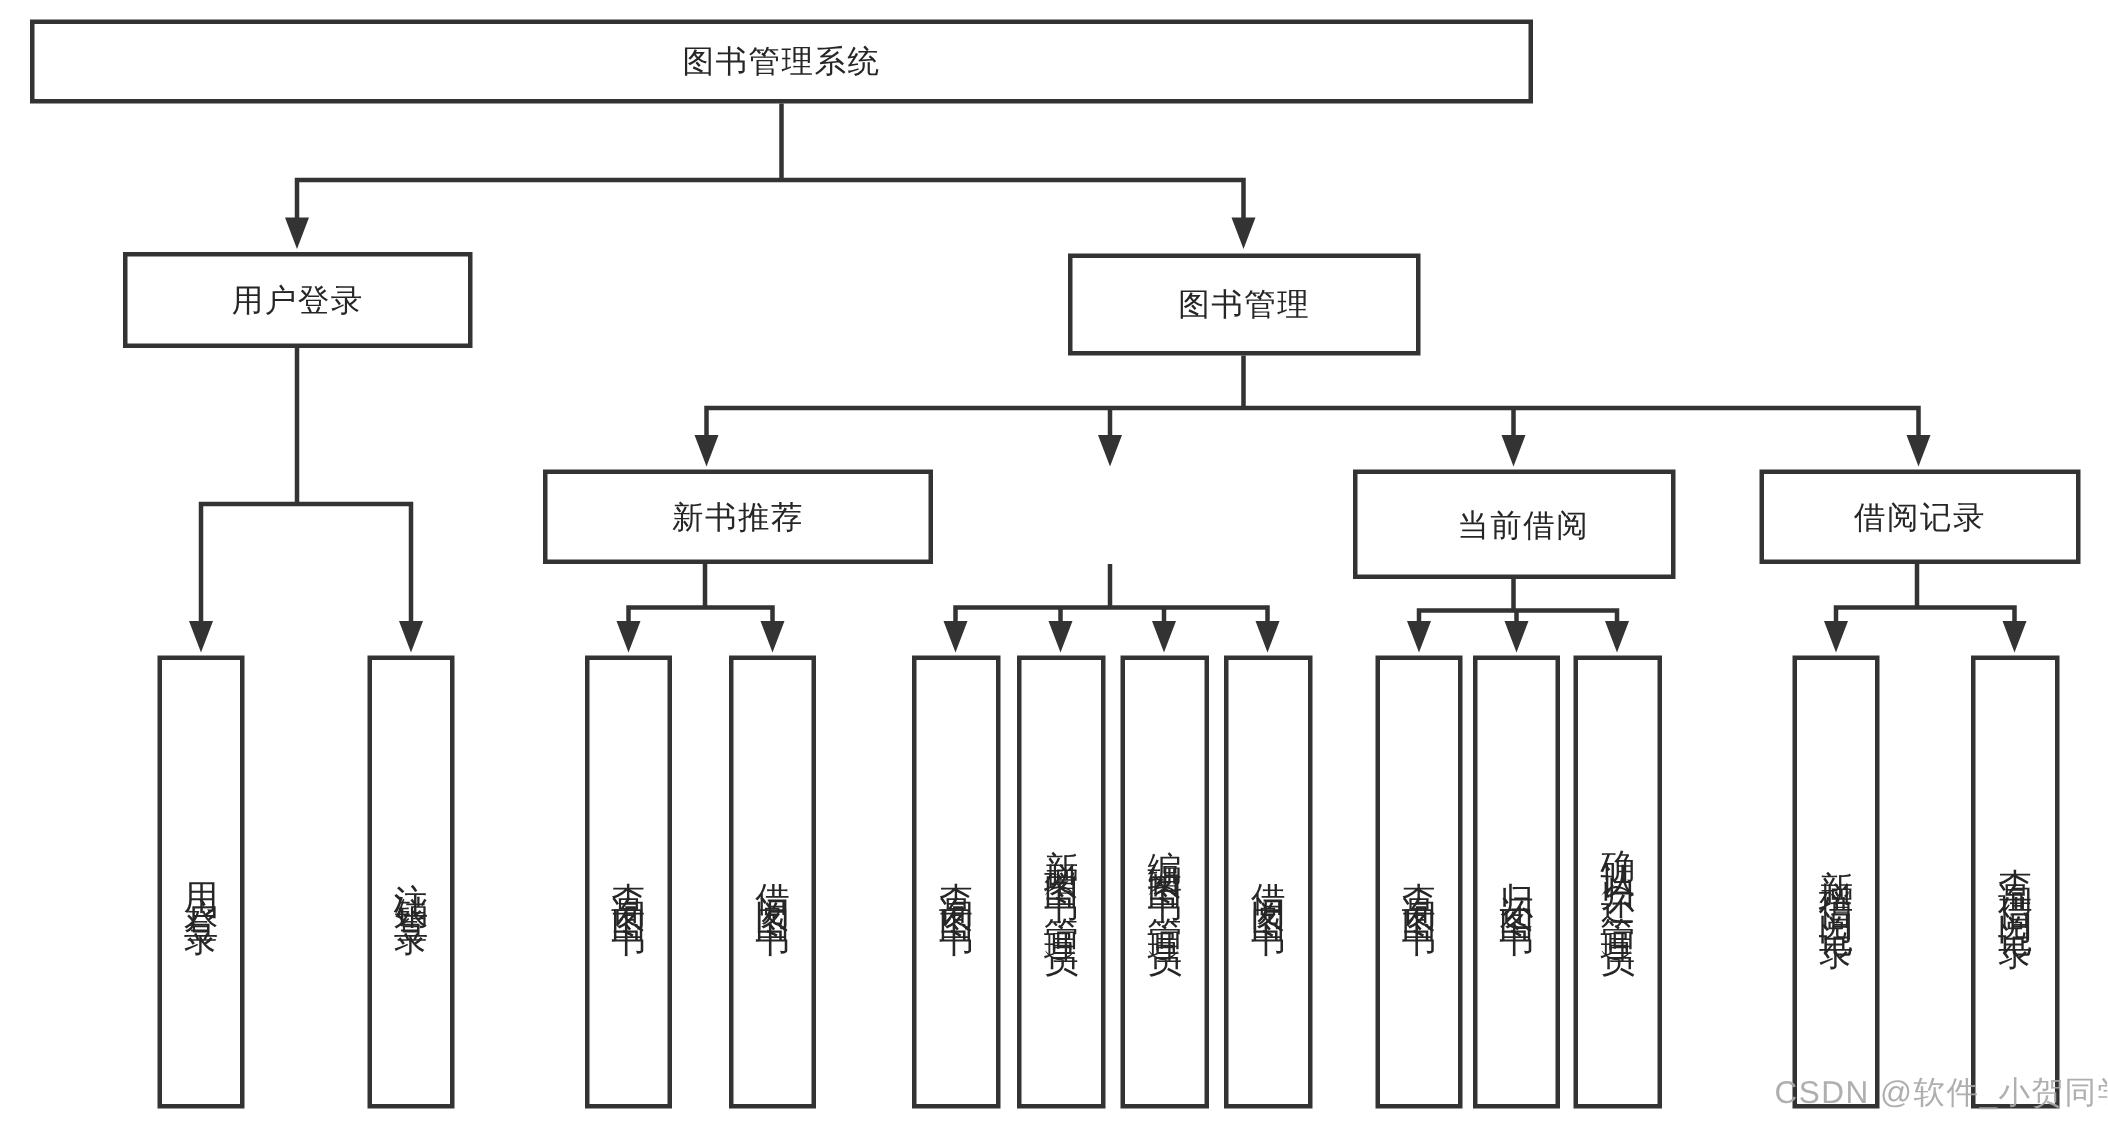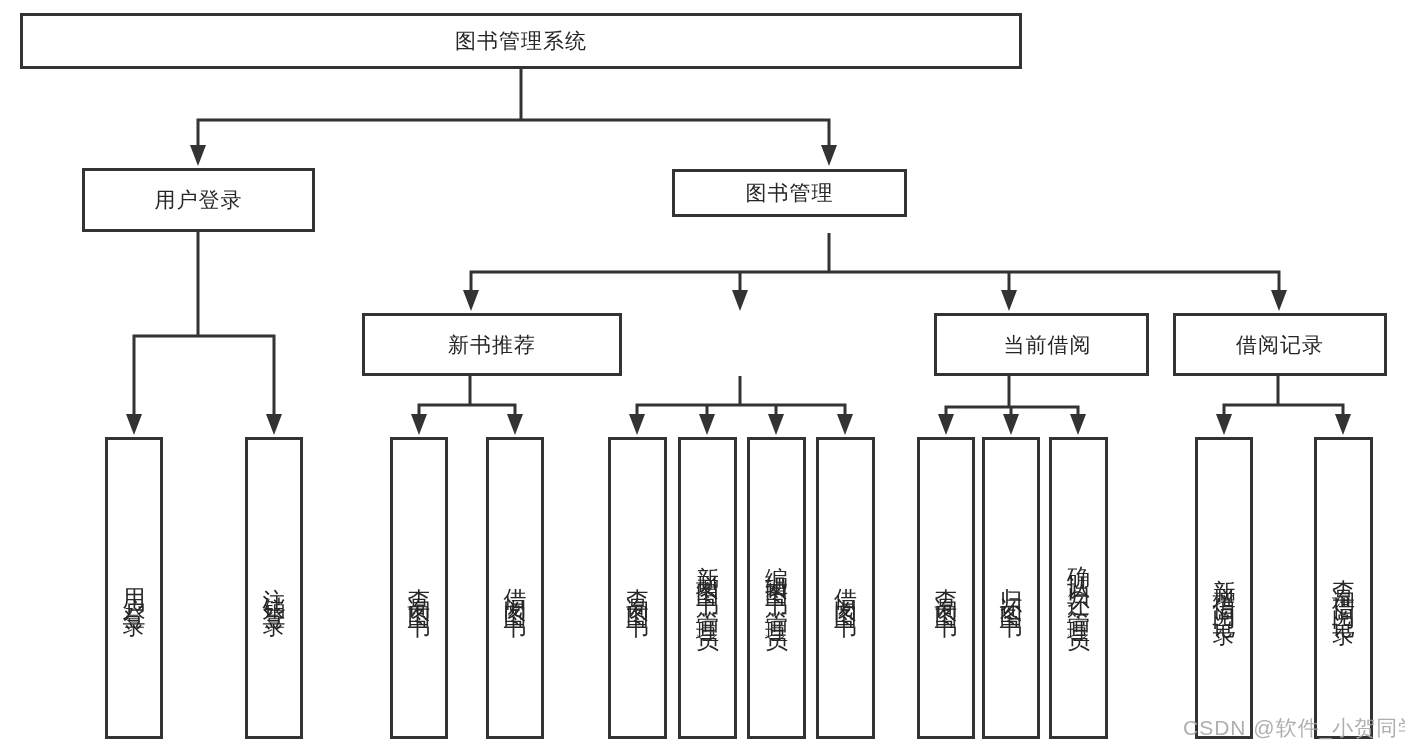--- a/index.html
+++ b/index.html
@@ -53,25 +53,25 @@
     font-size: 21px;
     letter-spacing: 1px;
     color: rgba(168, 168, 170, 0.92);
     z-index: 5;
     white-space: nowrap;
   }
 
   
   #n-root   { left: 20px;   top: 13px;  width: 1002px; height: 56px; }
   #n-login  { left: 82px;   top: 168px; width: 233px;  height: 64px; }
-  #n-mgmt   { left: 672px;  top: 169px; width: 235px;  height: 48px; }
+  #n-mgmt   { left: 712px;  top: 169px; width: 235px;  height: 68px; }
 
   #n-newrec { left: 362px;  top: 313px; width: 260px;  height: 63px; }
   #n-borrow { left: 632px;  top: 313px; width: 216px;  height: 63px; }
-  #n-curr   { left: 934px;  top: 313px; width: 215px;  height: 63px; padding-left: 12px; }
+  #n-curr   { left: 902px;  top: 313px; width: 215px;  height: 73px; padding-left: 12px; }
   #n-record { left: 1173px; top: 313px; width: 214px;  height: 63px; }
 
   .vbox { top: 437px; height: 302px; width: 58px; }
   #v-userlogin  { left: 105px; }
   #v-logout     { left: 245px; }
   #v-query1     { left: 390px; }
   #v-borrow1    { left: 486px; }
   #v-query2     { left: 608px;  width: 59px; }
   #v-addbook    { left: 678px;  width: 59px; }
   #v-editbook   { left: 747px;  width: 59px; }

